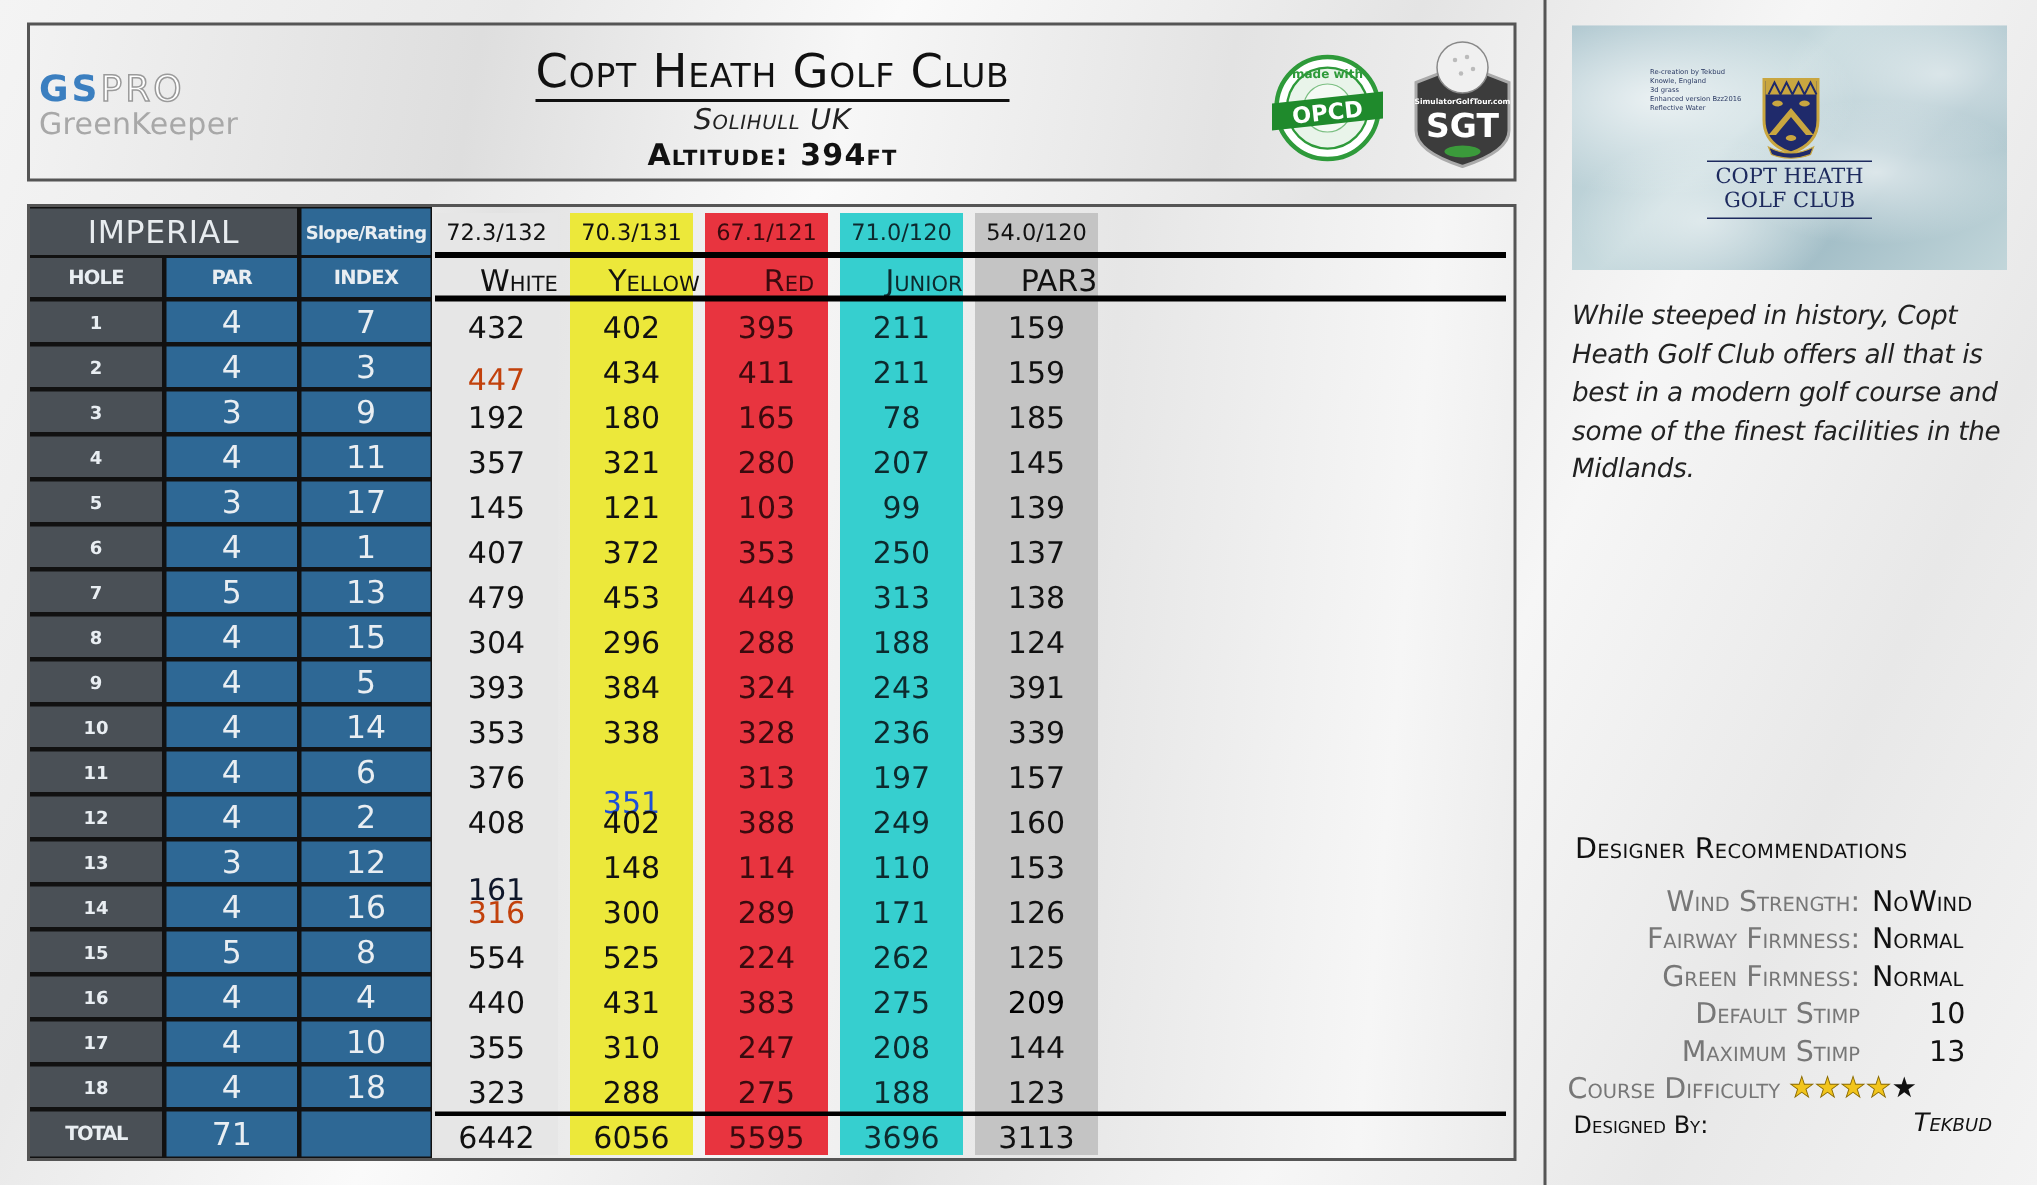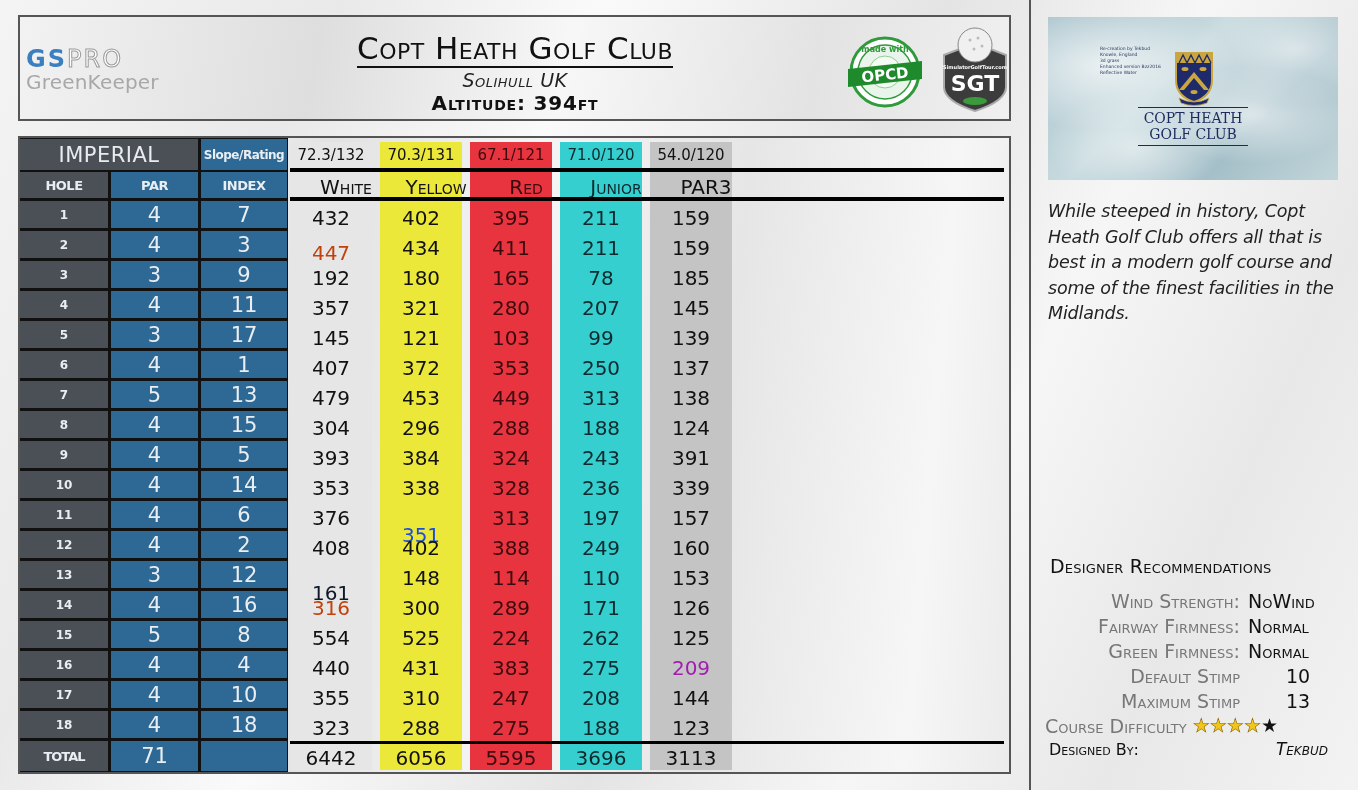--- a/index.html
+++ b/index.html
@@ -299,21 +299,21 @@
         <div class="tee-yard" style="top: 211px; color: rgb(17, 17, 17);">137</div>
         <div class="tee-yard" style="top: 241px; color: rgb(17, 17, 17);">138</div>
         <div class="tee-yard" style="top: 271px; color: rgb(17, 17, 17);">124</div>
         <div class="tee-yard" style="top: 301px; color: rgb(17, 17, 17);">391</div>
         <div class="tee-yard" style="top: 331px; color: rgb(17, 17, 17);">339</div>
         <div class="tee-yard" style="top: 361px; color: rgb(17, 17, 17);">157</div>
         <div class="tee-yard" style="top: 391px; color: rgb(17, 17, 17);">160</div>
         <div class="tee-yard" style="top: 421px; color: rgb(17, 17, 17);">153</div>
         <div class="tee-yard" style="top: 451px; color: rgb(17, 17, 17);">126</div>
         <div class="tee-yard" style="top: 481px; color: rgb(17, 17, 17);">125</div>
-        <div class="tee-yard" style="top: 511px; color: #a21caf;">209</div>
+        <div class="tee-yard" style="top: 511px; color: #000000;">209</div>
         <div class="tee-yard" style="top: 541px; color: rgb(17, 17, 17);">144</div>
         <div class="tee-yard" style="top: 571px; color: rgb(17, 17, 17);">123</div>
         <div class="tee-total" style="color: rgb(17, 17, 17);">3113</div>
       </div>
     </div>
 
   <div class="hline" style="top:30px;width:714px;"></div>
   <div class="hline" style="top:59px;width:714px;"></div>
   <div class="hline" style="top:603px;width:714px;height:3px;"></div>
 </div>

